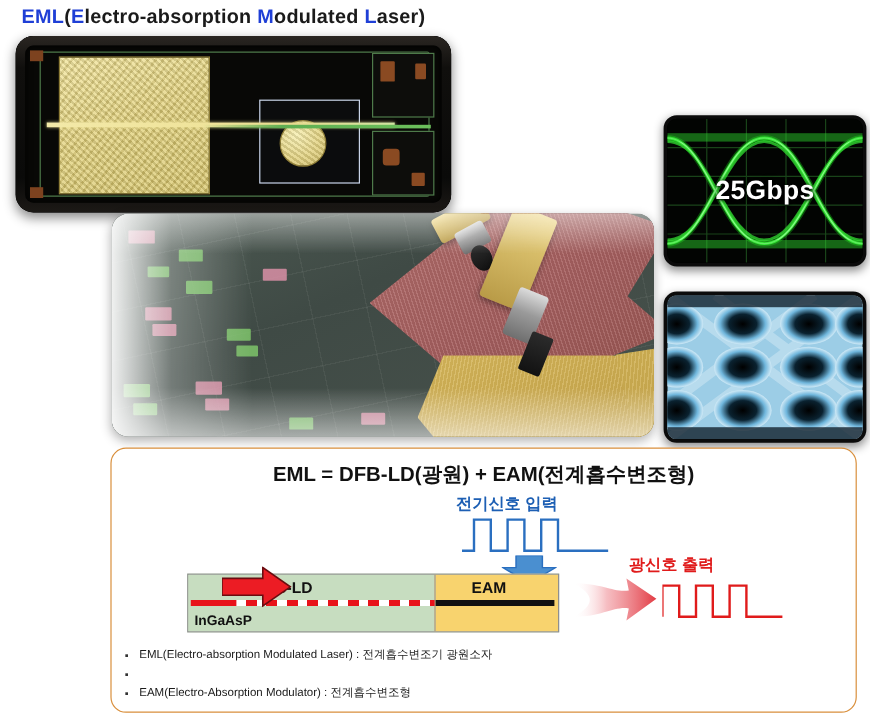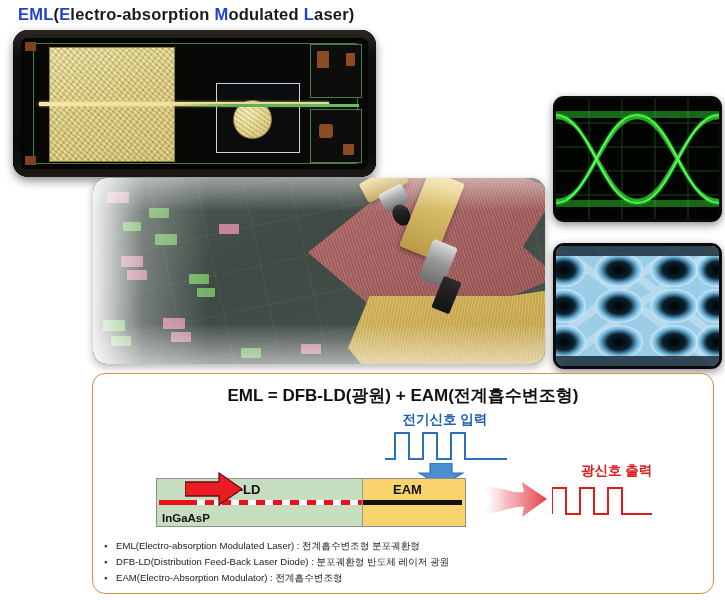--- a/index.html
+++ b/index.html
@@ -155,21 +155,21 @@
     position:absolute;left:92px;top:373px;width:620px;height:219px;
     border:1.6px solid #d98f3c;border-radius:13px;background:#fff;
   }
   .panel-title{
     position:absolute;left:0;right:0;top:10px;text-align:center;
     font-size:17px;font-weight:bold;color:#111;white-space:nowrap;
   }
 
   
   .elec-label{
-    position:absolute;left:380px;top:411px;width:130px;text-align:center;
+    position:absolute;left:380px;top:411px;width:130px;text-align:left;
     color:#1d5fb4;font-size:13.5px;font-weight:bold;white-space:nowrap;
   }
   .elec-wave{position:absolute;left:385px;top:429px;width:122px;height:34px;}
   .down-arrow{position:absolute;left:418px;top:463px;width:46px;height:24px;}
 
   
   .device{
     position:absolute;left:156px;top:478px;width:310px;height:49px;
     border:1px solid #8f8f8f;box-sizing:border-box;background:#c7ddc0;
   }
@@ -193,21 +193,21 @@
     position:absolute;left:236px;top:3px;font-size:13px;font-weight:bold;color:#111;
   }
   .ingaasp-label{
     position:absolute;left:5px;bottom:2px;font-size:11.5px;font-weight:bold;color:#111;
   }
   .red-arrow{position:absolute;left:185px;top:472px;width:58px;height:34px;}
   .fade-arrow{position:absolute;left:478px;top:478px;width:70px;height:44px;}
 
   
   .opt-label{
-    position:absolute;left:581px;top:462px;color:#e01b1b;font-size:13.5px;
+    position:absolute;left:524px;top:462px;color:#e01b1b;font-size:13.5px;
     font-weight:bold;white-space:nowrap;
   }
   .opt-wave{position:absolute;left:552px;top:480px;width:110px;height:38px;}
 
   
   .bullets{position:absolute;left:104px;top:539px;width:500px;}
   .bullet{
     display:flex;align-items:flex-start;margin-bottom:2px;
     font-size:9.6px;color:#1b1b1b;line-height:14px;white-space:nowrap;
   }
@@ -309,20 +309,21 @@
           <path d="M0,101 C36,101 48,19 81,19 C114,19 126,101 163,101" opacity=".7"></path>
         </g>
         <g fill="none" stroke="#d8ffd8" stroke-width="1" opacity=".55">
           <path d="M0,16 C34,16 46,104 81,104 C116,104 128,16 163,16"></path>
           <path d="M0,104 C34,104 46,16 81,16 C116,16 128,104 163,104"></path>
         </g>
         <rect x="0" y="12" width="163" height="7" fill="#2ee02e" opacity=".45"></rect>
         <rect x="0" y="101" width="163" height="7" fill="#2ee02e" opacity=".45"></rect>
       </svg>
     </div>
+    <div class="eye-label">25Gbps</div>
   </div>
 
   <div class="eye bot">
     <div class="eye-inner">
       <svg width="163" height="120" viewBox="0 0 163 120">
         <defs>
           <radialGradient id="blob" cx="50%" cy="50%" r="50%">
             <stop offset="0%" stop-color="#000000"></stop>
             <stop offset="48%" stop-color="#0a2230"></stop>
             <stop offset="78%" stop-color="#6fb6dc"></stop>
@@ -402,25 +403,24 @@
   <div class="opt-label">광신호 출력</div>
   <div class="opt-wave">
     <svg width="110" height="38" viewBox="0 0 110 38">
       <polyline points="0,34 0,8 14,8 14,34 28,34 28,8 42,8 42,34 56,34 56,8 70,8 70,34 100,34" fill="none" stroke="#e01b1b" stroke-width="2"></polyline>
     </svg>
   </div>
 
   <div class="bullets">
     <div class="bullet">
       <span class="dot">▪</span>
-      <span>EML(Electro-absorption  Modulated  Laser) : 전계흡수변조형  분포궤환형</span>
+      <span>EML(Electro-absorption  Modulated  Laser) : 전계흡수변조기  광원소자</span>
     </div>
     <div class="bullet">
       <span class="dot">▪</span>
-      <span>DFB-LD(Distribution  Feed-Back  Laser Diode) : 분포궤환형  반도체 레이저 광원</span>
     </div>
     <div class="bullet">
       <span class="dot">▪</span>
       <span>EAM(Electro-Absorption  Modulator) : 전계흡수변조형</span>
     </div>
   </div>
 
 </div>
 
 </body></html>

